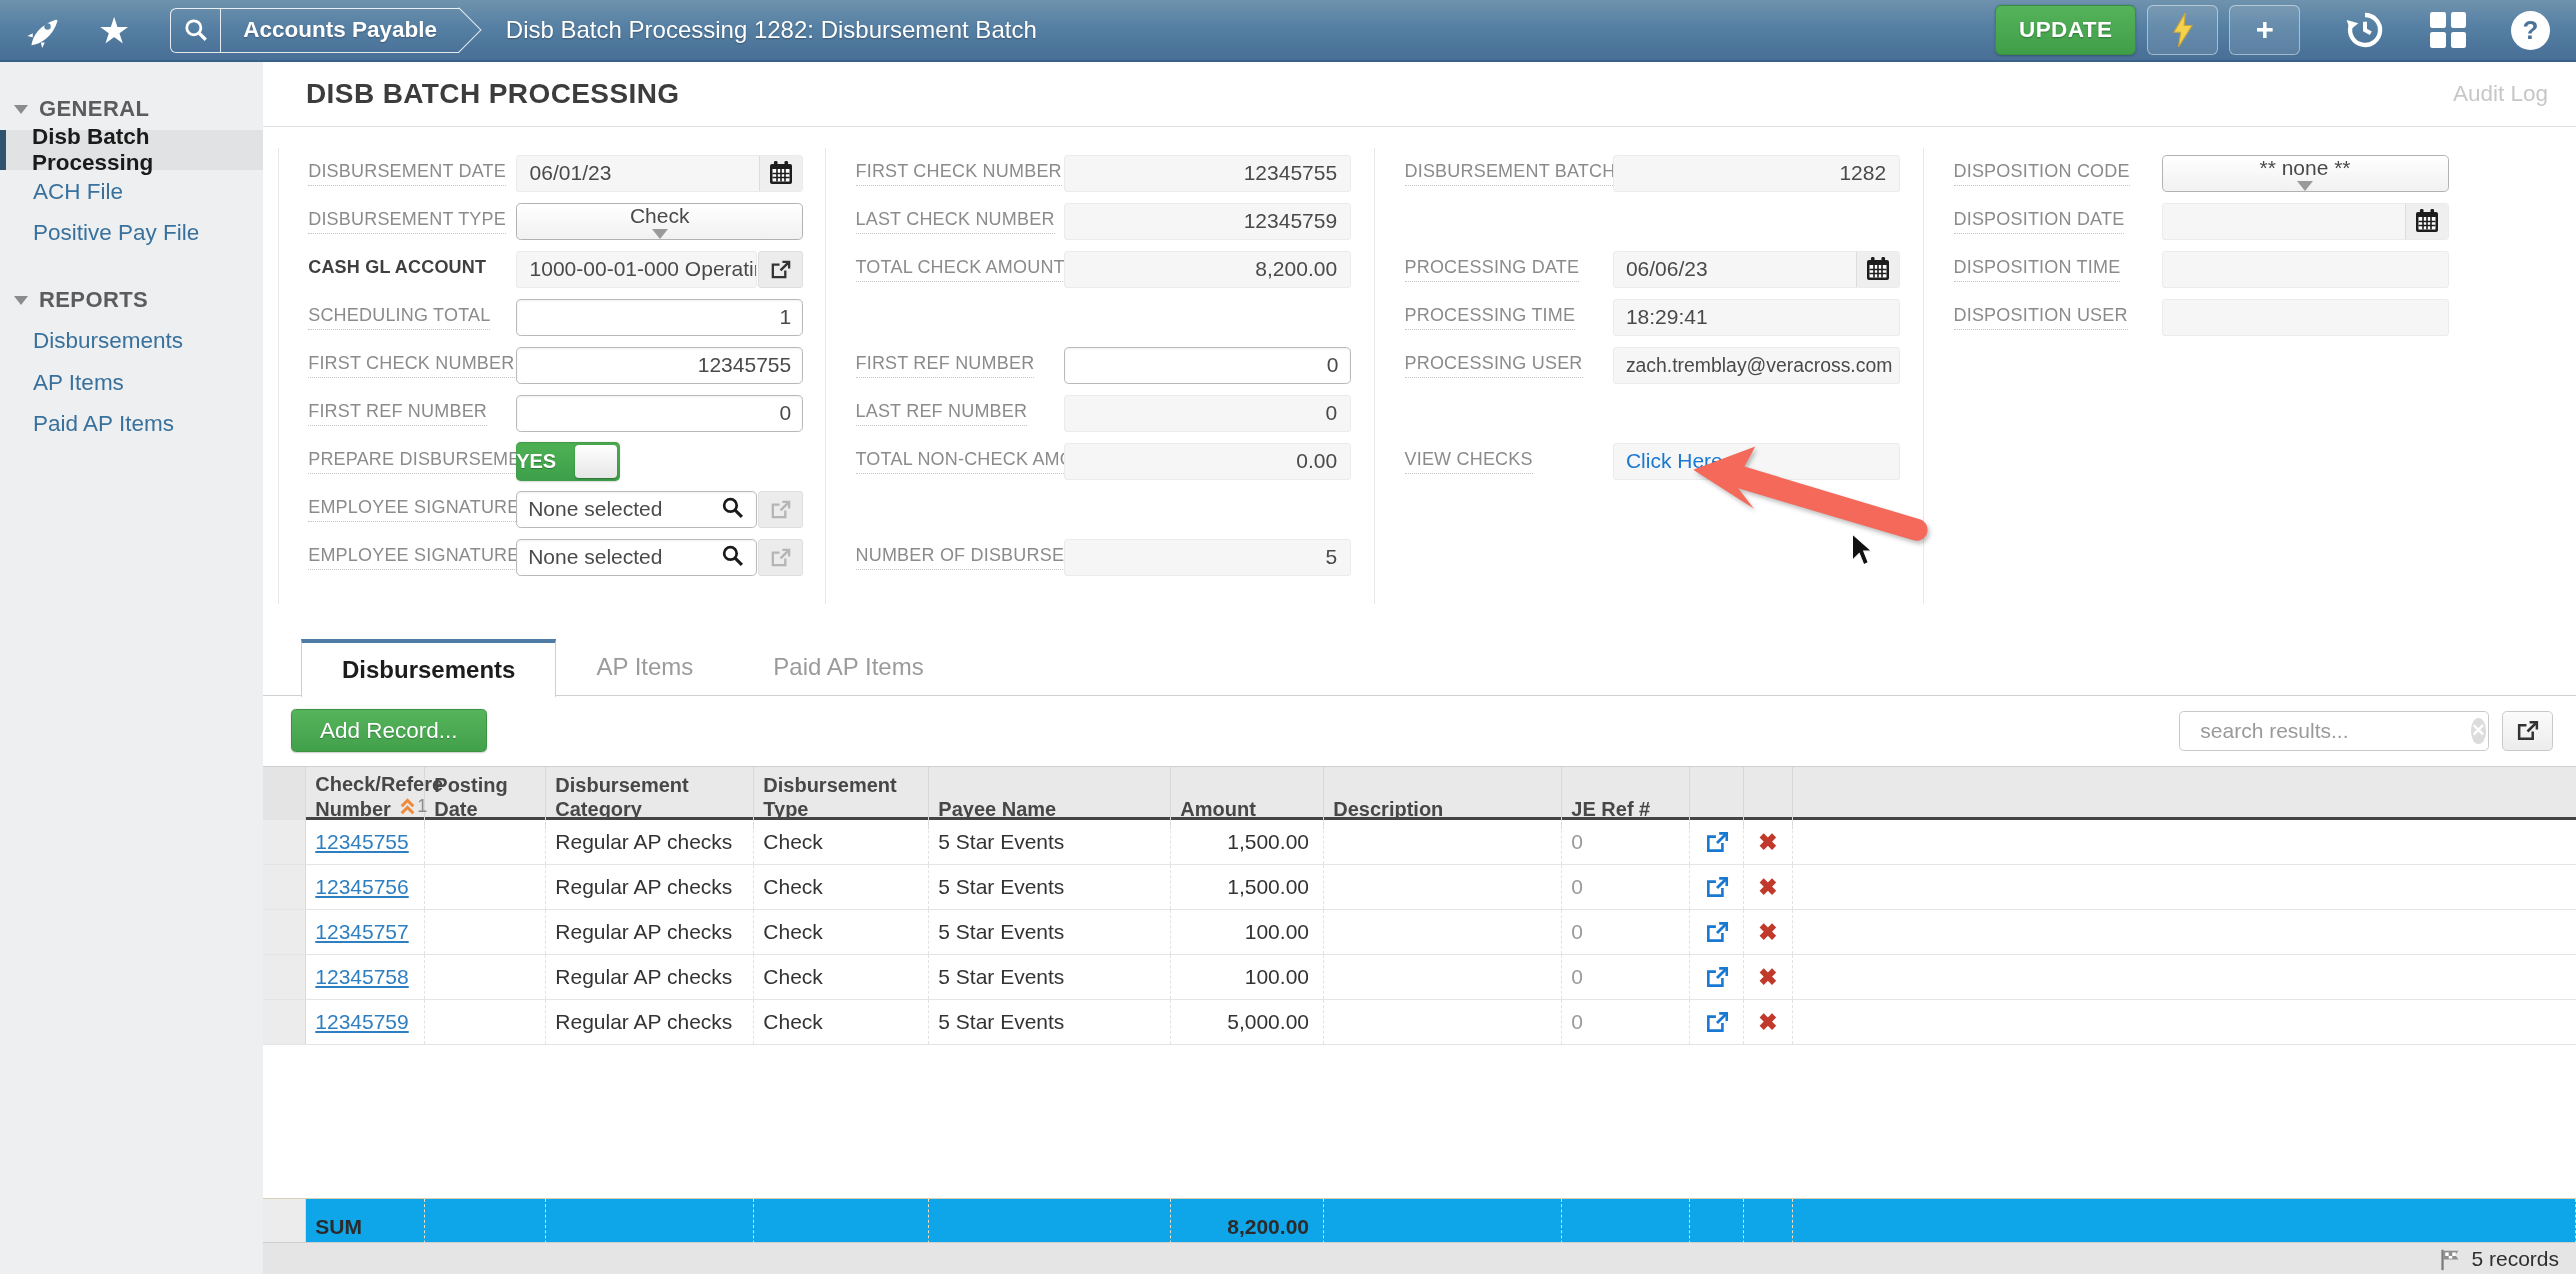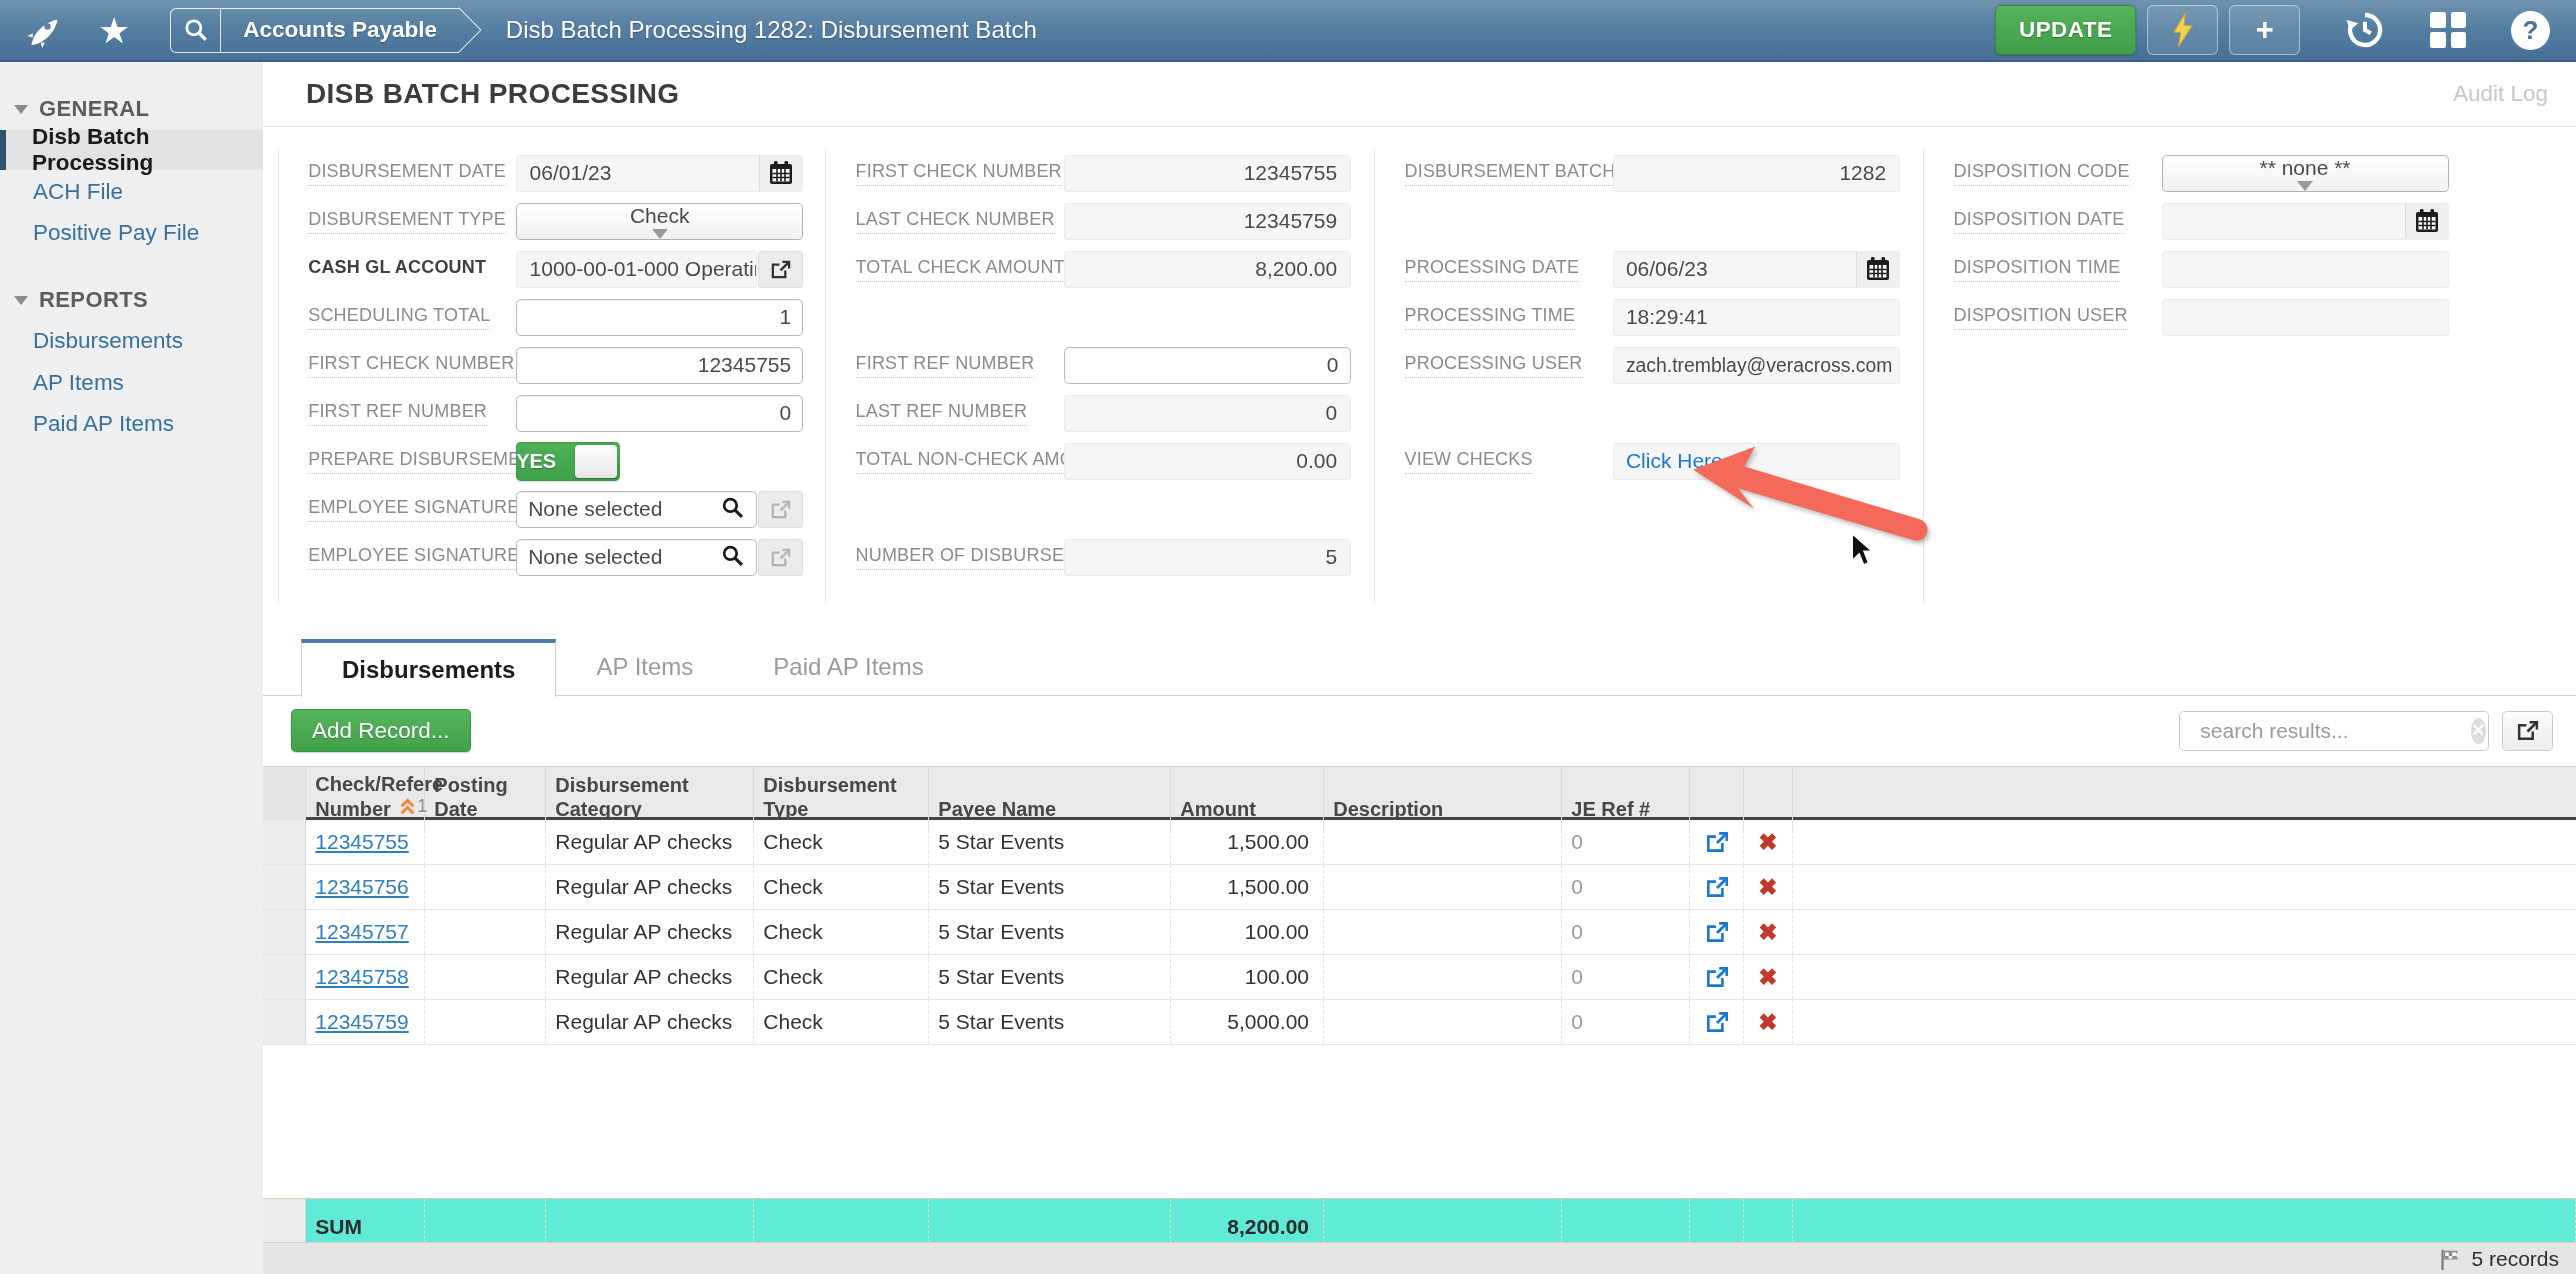--- a/index.html
+++ b/index.html
@@ -95,21 +95,21 @@
 
   
   .tabstrip { position:absolute; top:577px; left:0; right:0; height:57px; border-bottom:1.6px solid #cfcfcf;
     display:flex; align-items:stretch; padding-left:38px; }
   .tab { display:flex; align-items:center; padding:0 40px; font-size:24px; color:#9b9b9b; position:relative; }
   .tab.active { background:#fff; border-left:1.6px solid #cfcfcf; border-right:1.6px solid #cfcfcf;
     border-top:4.7px solid #4e7ca7; color:#1c1c1c; font-weight:bold; margin-bottom:-1.6px; }
 
   
   .toolbar { position:absolute; top:647px; left:0; right:0; height:43px; }
-  .btn-add { position:absolute; left:28px; top:0; height:43px; padding:0 20px;
+  .btn-add { position:absolute; left:28px; top:0; height:43px; padding:0 28px;
     background:linear-gradient(#56b45c,#41a04a); border:0.8px solid #3a9242; border-radius:4.7px;
     color:#fff; font-size:22.5px; display:flex; align-items:center; text-shadow:0 0.8px 0.8px rgba(0,0,0,.25);
     box-shadow:0 0.8px 1.6px rgba(0,0,0,.2); }
   .searchwrap { position:absolute; right:87px; top:1.6px; width:310px; height:40px; background:#fff;
     border:1.6px solid #c9c9c9; border-radius:4.7px; display:flex; align-items:center; padding:0 11px; }
   .searchwrap input { border:none; outline:none; flex:1; font-size:21px; color:#555;
     font-family:"Liberation Sans",sans-serif; margin-left:9.3px; background:transparent; }
   .searchwrap input::placeholder { color:#9a9a9a; }
   .clear-ic { width:26px; height:26px; border-radius:50%; background:#dcdcdc; color:#fff; font-size:17px;
     display:flex; align-items:center; justify-content:center; font-weight:bold; }
@@ -130,21 +130,21 @@
   .td:last-child { border-right:none; }
   .td.sel { background:#ececec; border-right:1.6px solid #d9d9d9; }
   .td.right { justify-content:flex-end; padding-right:14px; }
   .td.center { justify-content:center; padding:0; }
   .td .rowlink { color:#2e7fc1; text-decoration:underline; }
   .td.muted { color:#9a9a9a; }
   .del-x { color:#c0392b; font-size:23px; font-weight:bold; }
   .sort-badge { display:inline-flex; align-items:center; margin-left:7.8px; }
   .sort-num { color:#8b8b8b; font-size:18px; font-weight:normal; margin-left:1.6px; }
 
-  .sumrow { position:absolute; left:0; right:0; top:1136px; height:57px; background:#5eead4;
+  .sumrow { position:absolute; left:0; right:0; top:1136px; height:57px; background:#0ea5e9;
     border-top:1.6px solid #d6d0b4; border-bottom:1.6px solid #d6d0b4; }
   .sumrow .td { border-right:1.6px dashed #e8dfc2; color:#2b2b2b; }
   .sumrow .td.sel { background:#ececec; border-right:1.6px solid #d9d9d9; }
   .sumrow .bold { font-weight:bold; }
 
   .statusbar { position:absolute; left:0; right:0; bottom:0; height:33px; background:#e5e5e5;
     border-top:0.8px solid #cfcfcf; display:flex; align-items:center; justify-content:flex-end; padding-right:17px; }
   .records { font-size:21px; color:#2f2f2f; margin-left:9.3px; }
 
   

